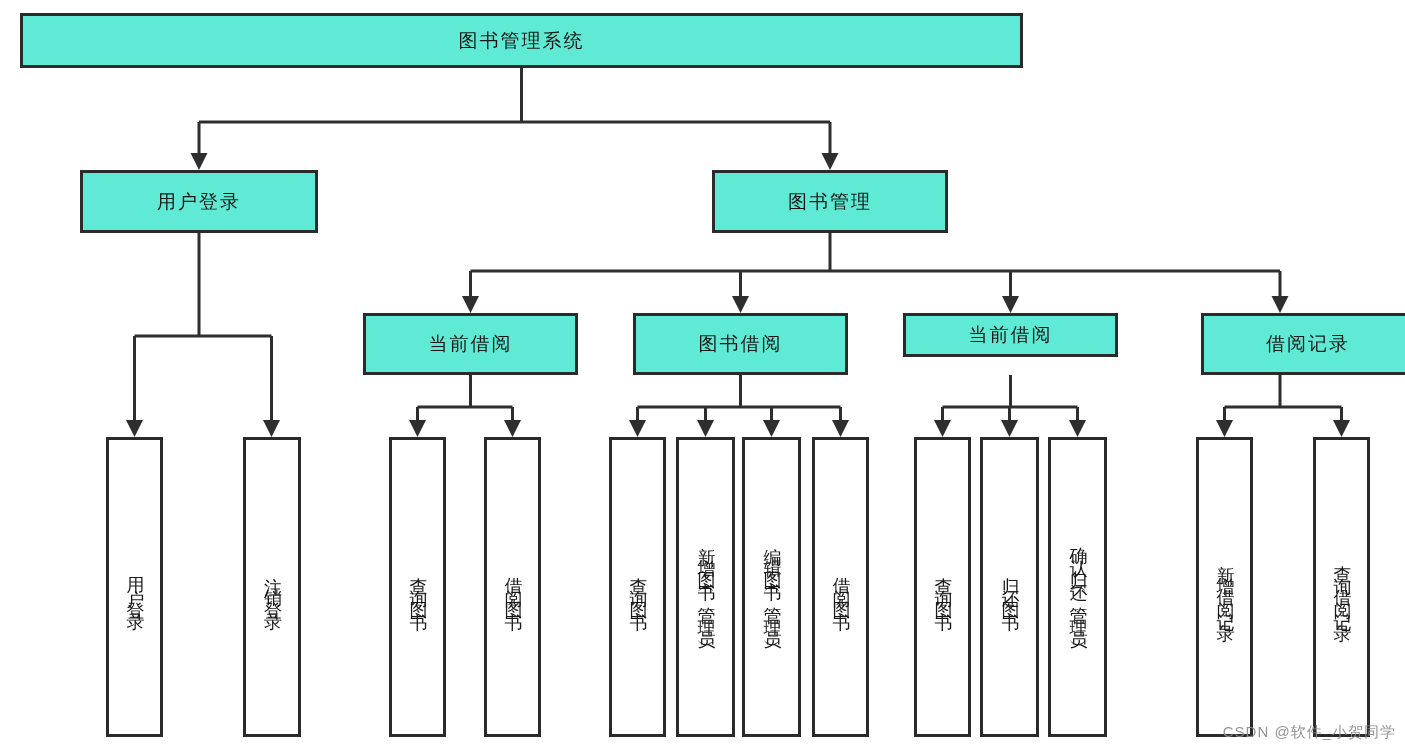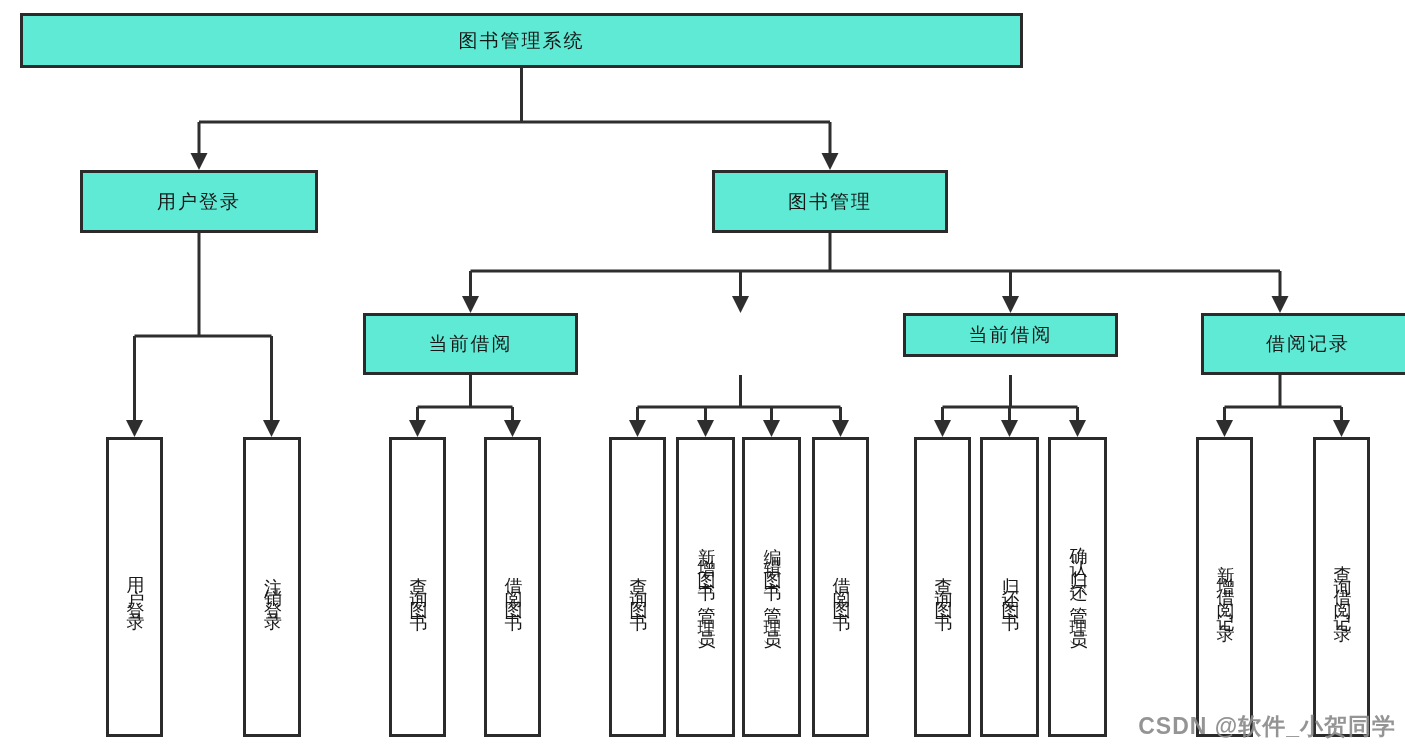--- a/index.html
+++ b/index.html
@@ -18,21 +18,21 @@
   .vbox{
     position:absolute;box-sizing:border-box;border:3px solid #2b2b2b;background:#ffffff;
     display:flex;align-items:center;justify-content:center;z-index:2;
   }
   .vbox .vtext{
     writing-mode:vertical-rl;text-orientation:mixed;
     font-size:18px;letter-spacing:12px;line-height:1.1;color:#181818;
   }
   .watermark{
     position:absolute;right:9px;bottom:5px;z-index:5;
-    font-size:23px;color:#8c8c8c;letter-spacing:1px;opacity:.92;white-space:nowrap;font-weight:bold;
+    font-size:15px;color:#8c8c8c;letter-spacing:1px;opacity:.92;white-space:nowrap;
   }
 </style>
 </head>
 <body>
 
 <div class="canvas">
 
   <svg class="wires" viewBox="0 0 1405 747" xmlns="http://www.w3.org/2000/svg">
     <path class="wire" d="
       M521.5 68 V122 M199 122 H830
@@ -70,20 +70,21 @@
       M1216 420 L1233 420 L1224.5 437 Z
       M1333 420 L1350 420 L1341.5 437 Z"></path>
   </svg>
 
   <div class="hbox" style="left:20px;top:13px;width:1003px;height:55px;">图书管理系统</div>
 
   <div class="hbox" style="left:80px;top:170px;width:238px;height:63px;">用户登录</div>
   <div class="hbox" style="left:712px;top:170px;width:236px;height:63px;">图书管理</div>
 
   <div class="hbox" style="left:363px;top:313px;width:215px;height:62px;">当前借阅</div>
+  <div class="hbox" style="left:633px;top:313px;width:215px;height:62px;">图书借阅</div>
   <div class="hbox" style="left:903px;top:313px;width:215px;height:44px;">当前借阅</div>
   <div class="hbox" style="left:1201px;top:313px;width:214px;height:62px;">借阅记录</div>
 
   <div class="vbox" style="left:106px;top:437px;width:57px;height:300px;">
     <span class="vtext">用户登录</span>
   </div>
   <div class="vbox" style="left:243px;top:437px;width:58px;height:300px;">
     <span class="vtext">注销登录</span>
   </div>
 

